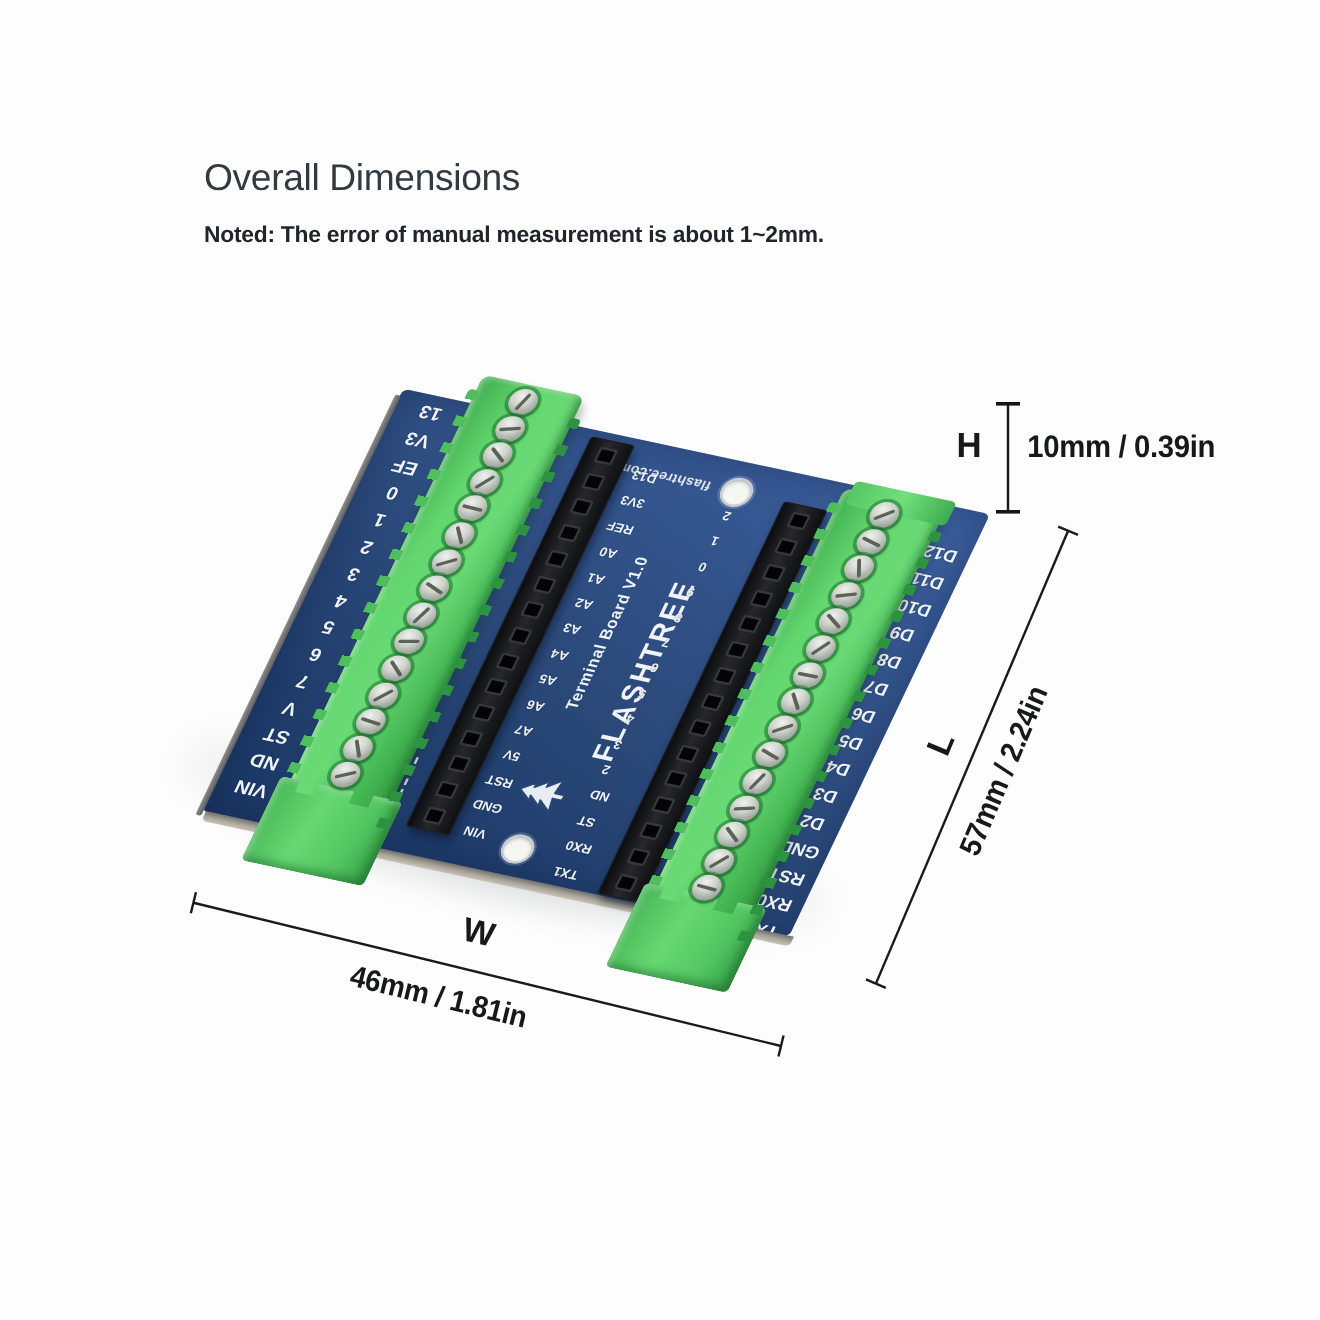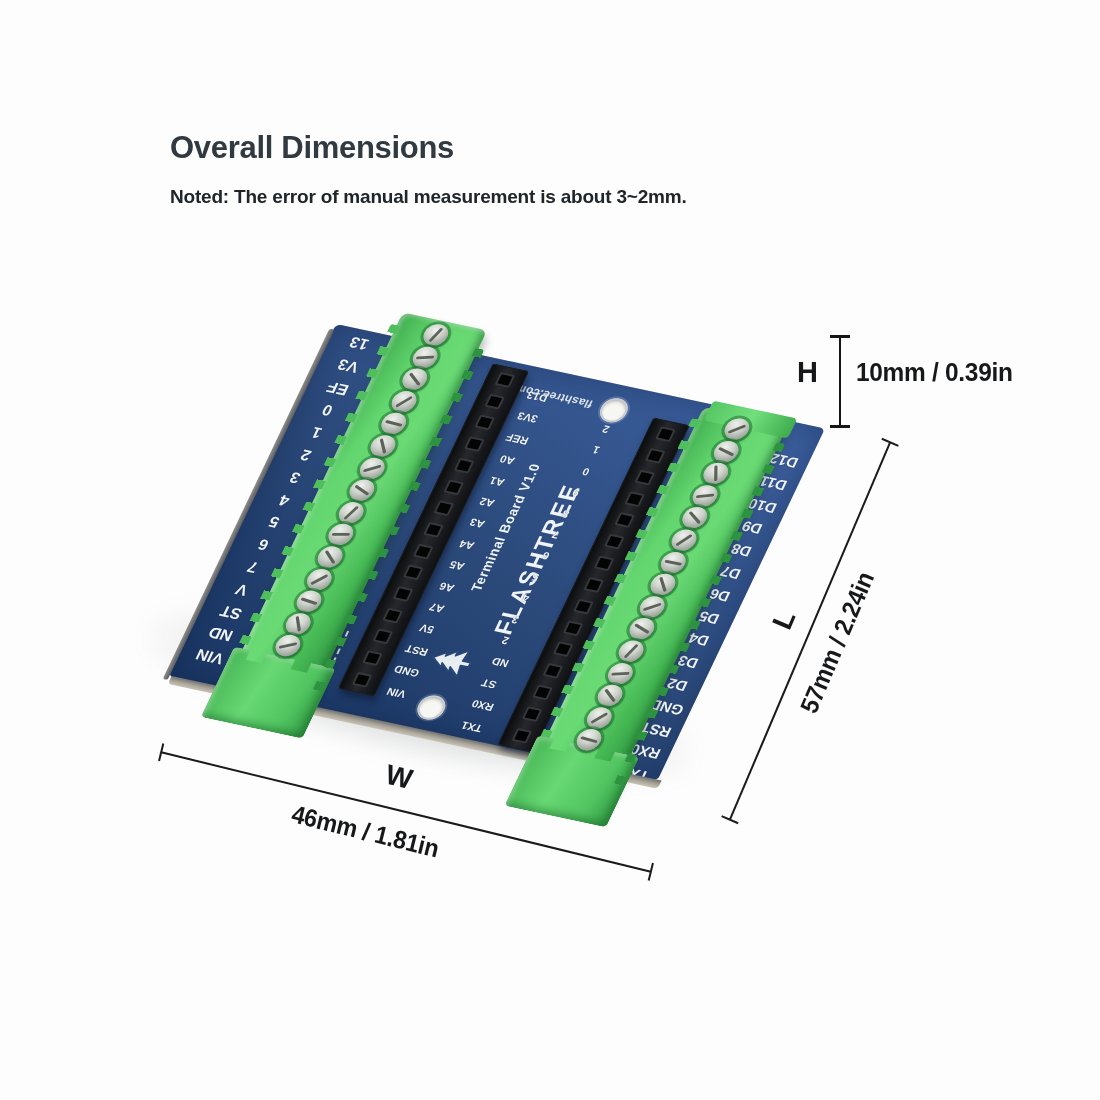--- a/index.html
+++ b/index.html
@@ -3,21 +3,21 @@
 <meta charset="utf-8">
 <style>
   html,body{margin:0;padding:0;background:#fff;}
   *{box-sizing:border-box;}
   .stage{
     position:relative;width:1100px;height:1100px;background:#fdfdfd;
     overflow:hidden;font-family:"Liberation Sans",sans-serif;
   }
   
   .title{
-    position:absolute;left:170px;top:130px;font-size:31px;font-weight:bold;
+    position:absolute;left:170px;top:130px;font-size:31px;font-weight:normal;
     color:#323a41;letter-spacing:-.3px;
   }
   .note{
     position:absolute;left:170px;top:186px;font-size:19px;font-weight:bold;
     color:#20252a;letter-spacing:-.2px;
   }
   
   .board-shadow{
     position:absolute;left:140px;top:630px;width:560px;height:130px;
     background:radial-gradient(ellipse at 50% 50%, rgba(95,100,108,.40), rgba(120,125,130,.12) 55%, transparent 75%);
@@ -150,21 +150,21 @@
   .dim-w{left:406px;top:812px;width:504px;transform:translate(-50%,-50%) rotate(13.7deg);}
   .dim-w .lab{left:47%;top:-48px;}
   .dim-w .val{left:43%;top:14px;}
 </style>
 </head>
 <body>
 
 <div class="stage">
 
   <div class="title">Overall Dimensions</div>
-  <div class="note">Noted: The error of manual measurement is about 3~2mm.</div>
+  <div class="note">Noted: The error of manual measurement is about 1~2mm.</div>
 
   <div class="board-shadow"></div>
 
   <div class="board">
     <div class="pcb">
       <div class="hole top"></div>
       <div class="hole bottom"></div>
       <div class="silk-dash"></div>
 
       <div class="silk-site">flashtree.com</div>

